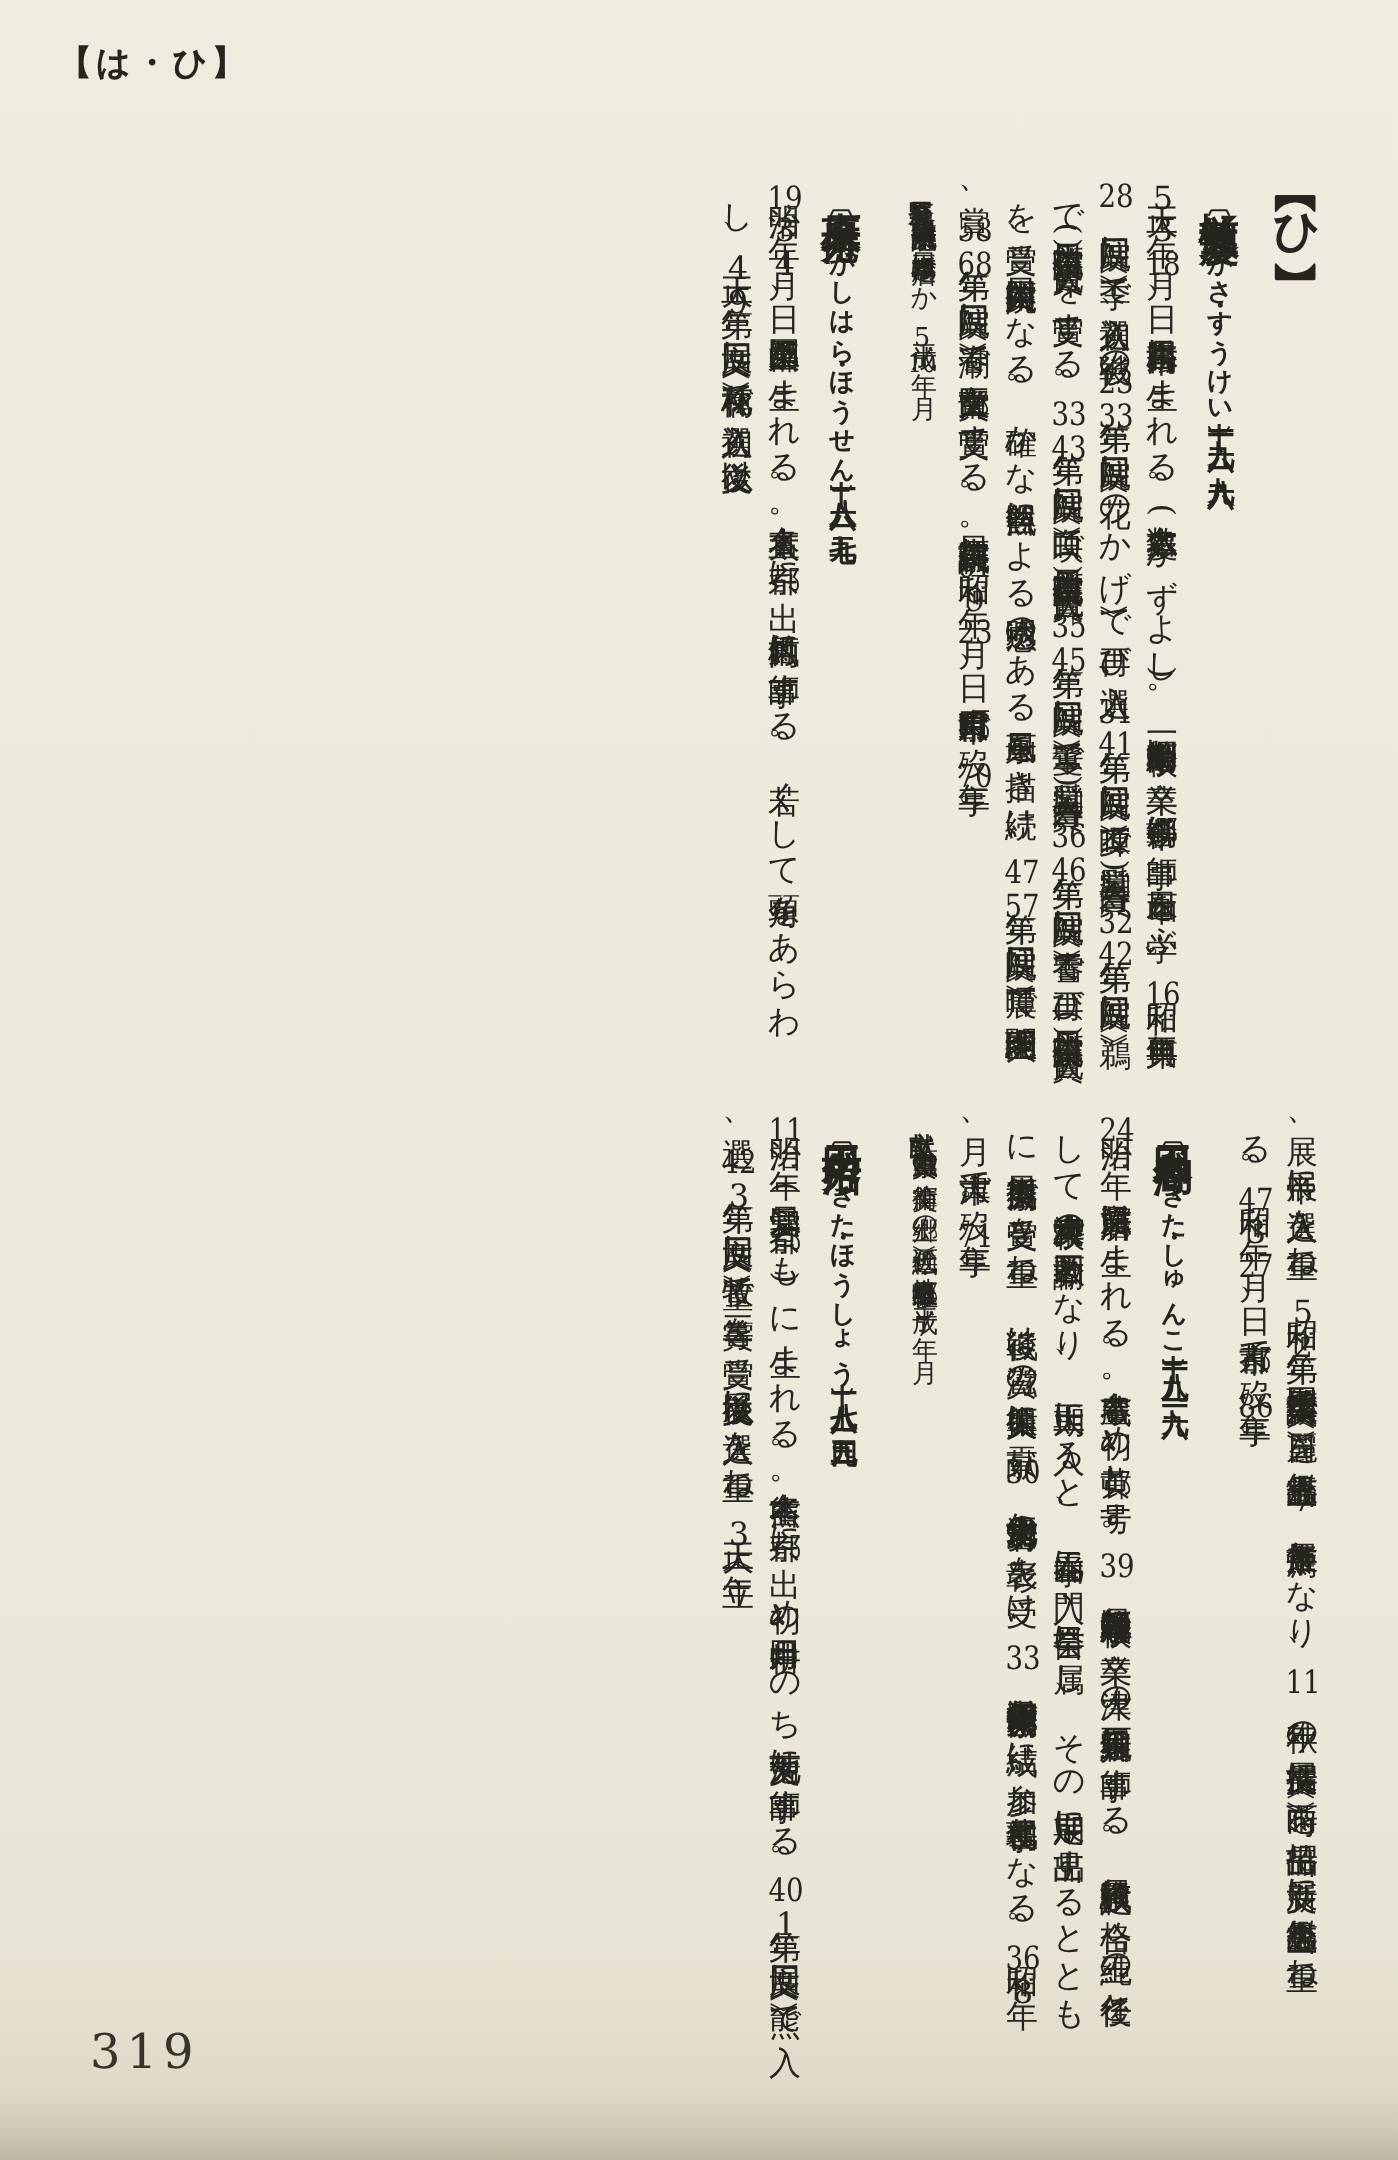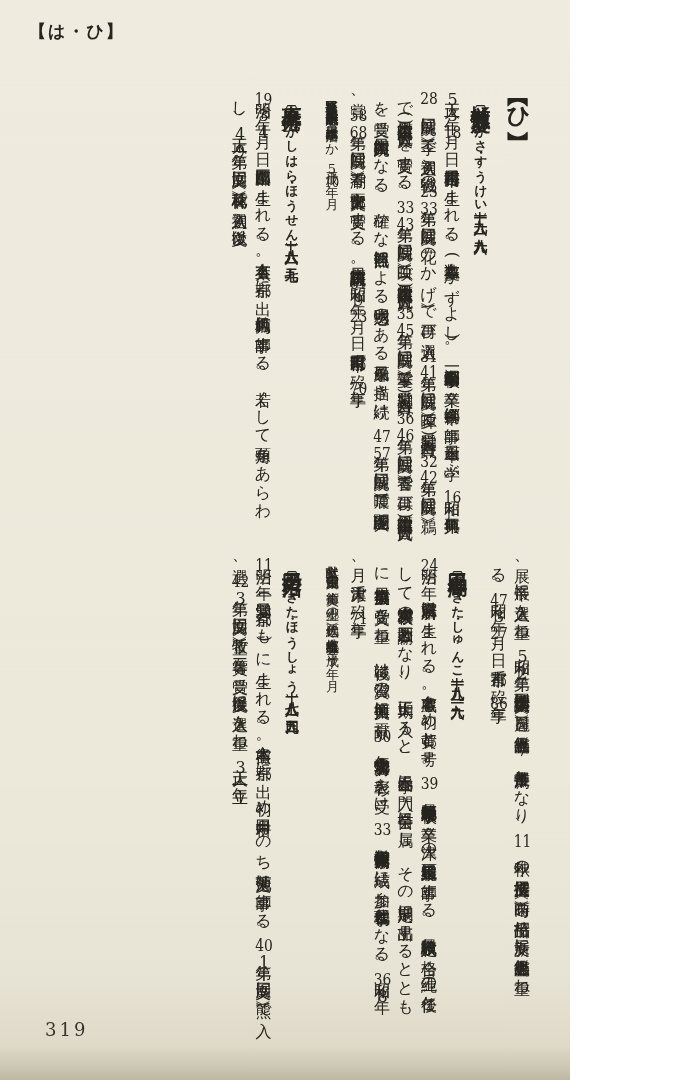--- a/index.html
+++ b/index.html
@@ -1,18 +1,18 @@
 <!DOCTYPE html>
 <html><head>
 <meta charset="utf-8">
 <style>
   html,body{margin:0;padding:0;}
   .page{
     position:relative;
-    width:570px;height:1080px;
+    width:699px;height:1080px;
     background:linear-gradient(180deg,#efecdf 0%,#ece9db 70%,#e8e4d5 90%,#ded9c8 97%,#d7d2bf 100%);
     overflow:hidden;
     font-family:"DejaVu Serif","Liberation Serif",serif;
     color:#26241f;
   }
   .running-head{
     position:absolute;top:20px;left:29px;
     font-size:17px;font-weight:bold;letter-spacing:2px;
   }
   .half{
@@ -44,21 +44,21 @@
     font-size:13px;line-height:21.5px;letter-spacing:0.3px;
   }
   .ref-label{
     font-family:"DejaVu Sans","Liberation Sans",sans-serif;
     font-weight:bold;font-size:12.5px;
   }
   .ref-text{margin-inline-start:8px;}
   .tcy{text-combine-upright:all;-webkit-text-combine:horizontal;}
   .page-number{
     position:absolute;left:45px;bottom:40px;
-    font-size:18px;letter-spacing:3px;color:#36342c;
+    font-size:24px;letter-spacing:3px;color:#36342c;
   }
   .scan-shadow{
     position:absolute;left:0;right:0;bottom:0;height:34px;
     background:linear-gradient(180deg,rgba(172,165,140,0) 0%,rgba(172,165,140,0.25) 55%,rgba(160,153,128,0.45) 100%);
     pointer-events:none;
   }
 </style>
 </head>
 <body>
 

